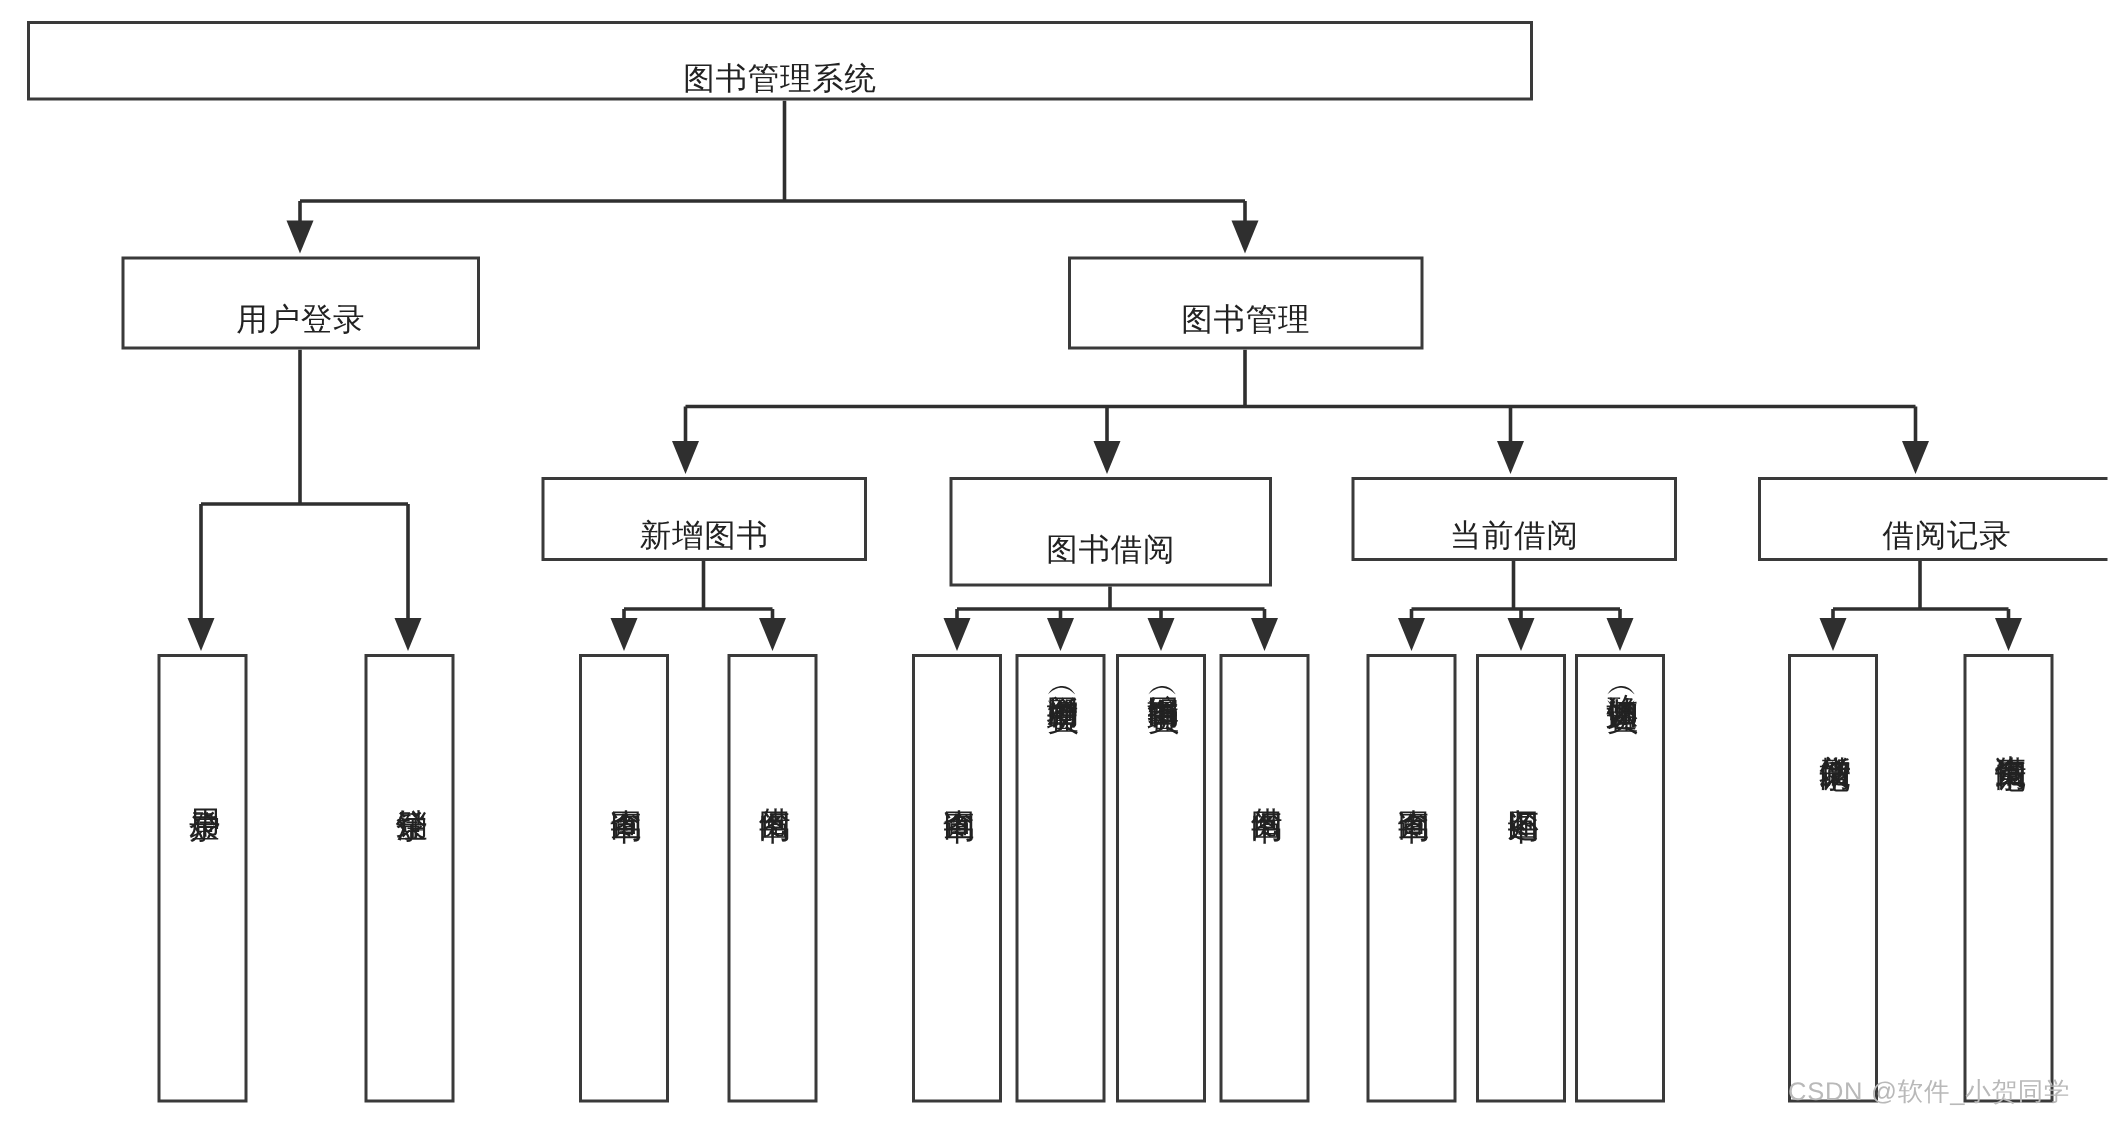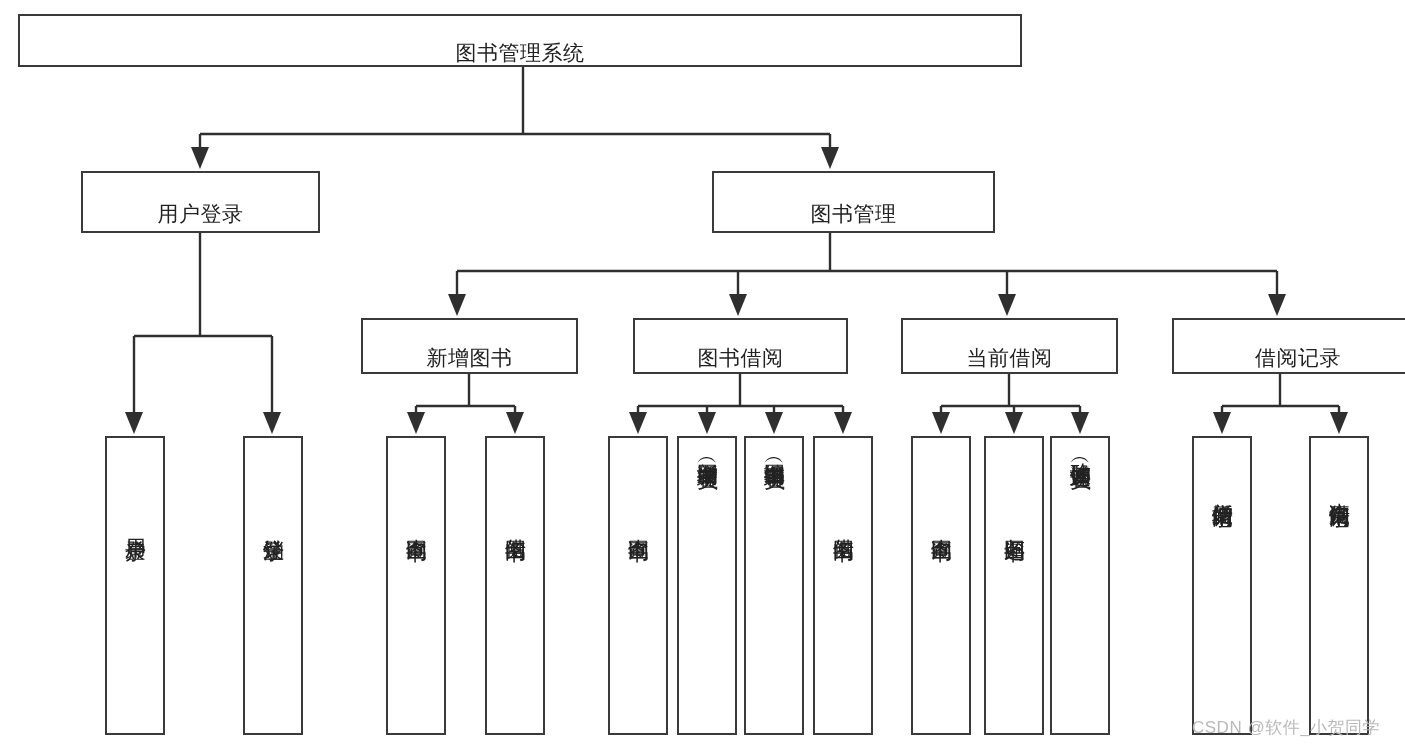--- a/index.html
+++ b/index.html
@@ -130,27 +130,27 @@
       <line x1="1339" y1="406" x2="1339" y2="414" stroke="#2f2f2f" stroke-width="2.4"></line>
       <polygon points="1330,412 1348,412 1339,434" fill="#2f2f2f"></polygon>
     </svg>
   <div id="node-layer">
       <div class="node-box horizontal" style="left: 18px; top: 14px; width: 1004px; height: 53px;">
         <span class="node-label-h">图书管理系统</span>
       </div>
       <div class="node-box horizontal" style="left: 81px; top: 171px; width: 239px; height: 62px;">
         <span class="node-label-h">用户登录</span>
       </div>
-      <div class="node-box horizontal" style="left: 712px; top: 171px; width: 283px; height: 62px;">
+      <div class="node-box horizontal" style="left: 712px; top: 171px; width: 237px; height: 62px;">
         <span class="node-label-h">图书管理</span>
       </div>
       <div class="node-box horizontal" style="left: 361px; top: 318px; width: 217px; height: 56px;">
         <span class="node-label-h">新增图书</span>
       </div>
-      <div class="node-box horizontal" style="left: 633px; top: 318px; width: 215px; height: 56px;">
+      <div class="node-box horizontal" style="left: 633px; top: 318px; width: 215px; height: 73px;">
         <span class="node-label-h">图书借阅</span>
       </div>
       <div class="node-box horizontal" style="left: 901px; top: 318px; width: 217px; height: 56px;">
         <span class="node-label-h">当前借阅</span>
       </div>
       <div class="node-box horizontal" style="left: 1172px; top: 318px; width: 252px; height: 56px;">
         <span class="node-label-h">借阅记录</span>
       </div>
       <div class="node-box vertical" style="left: 105px; top: 436px; width: 60px; height: 299px;">
         <span class="node-label-v" style="margin-top: 84px;">用户登录</span>

